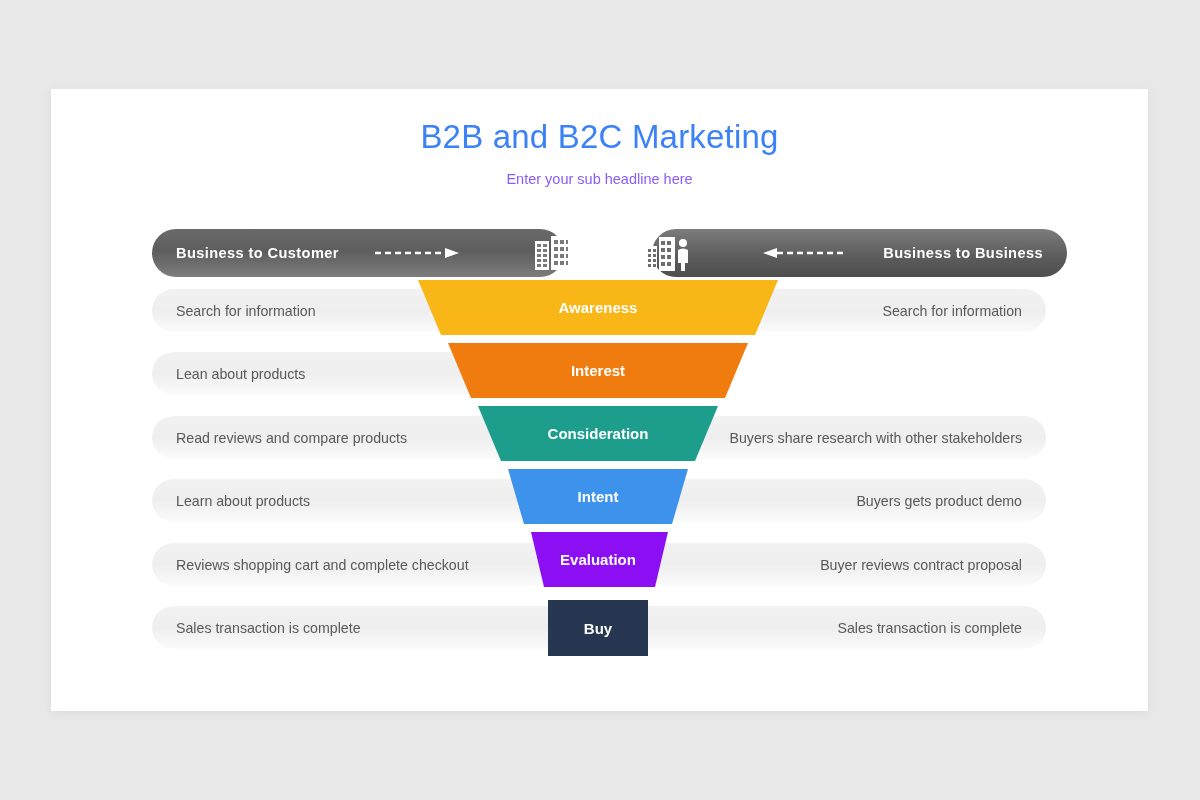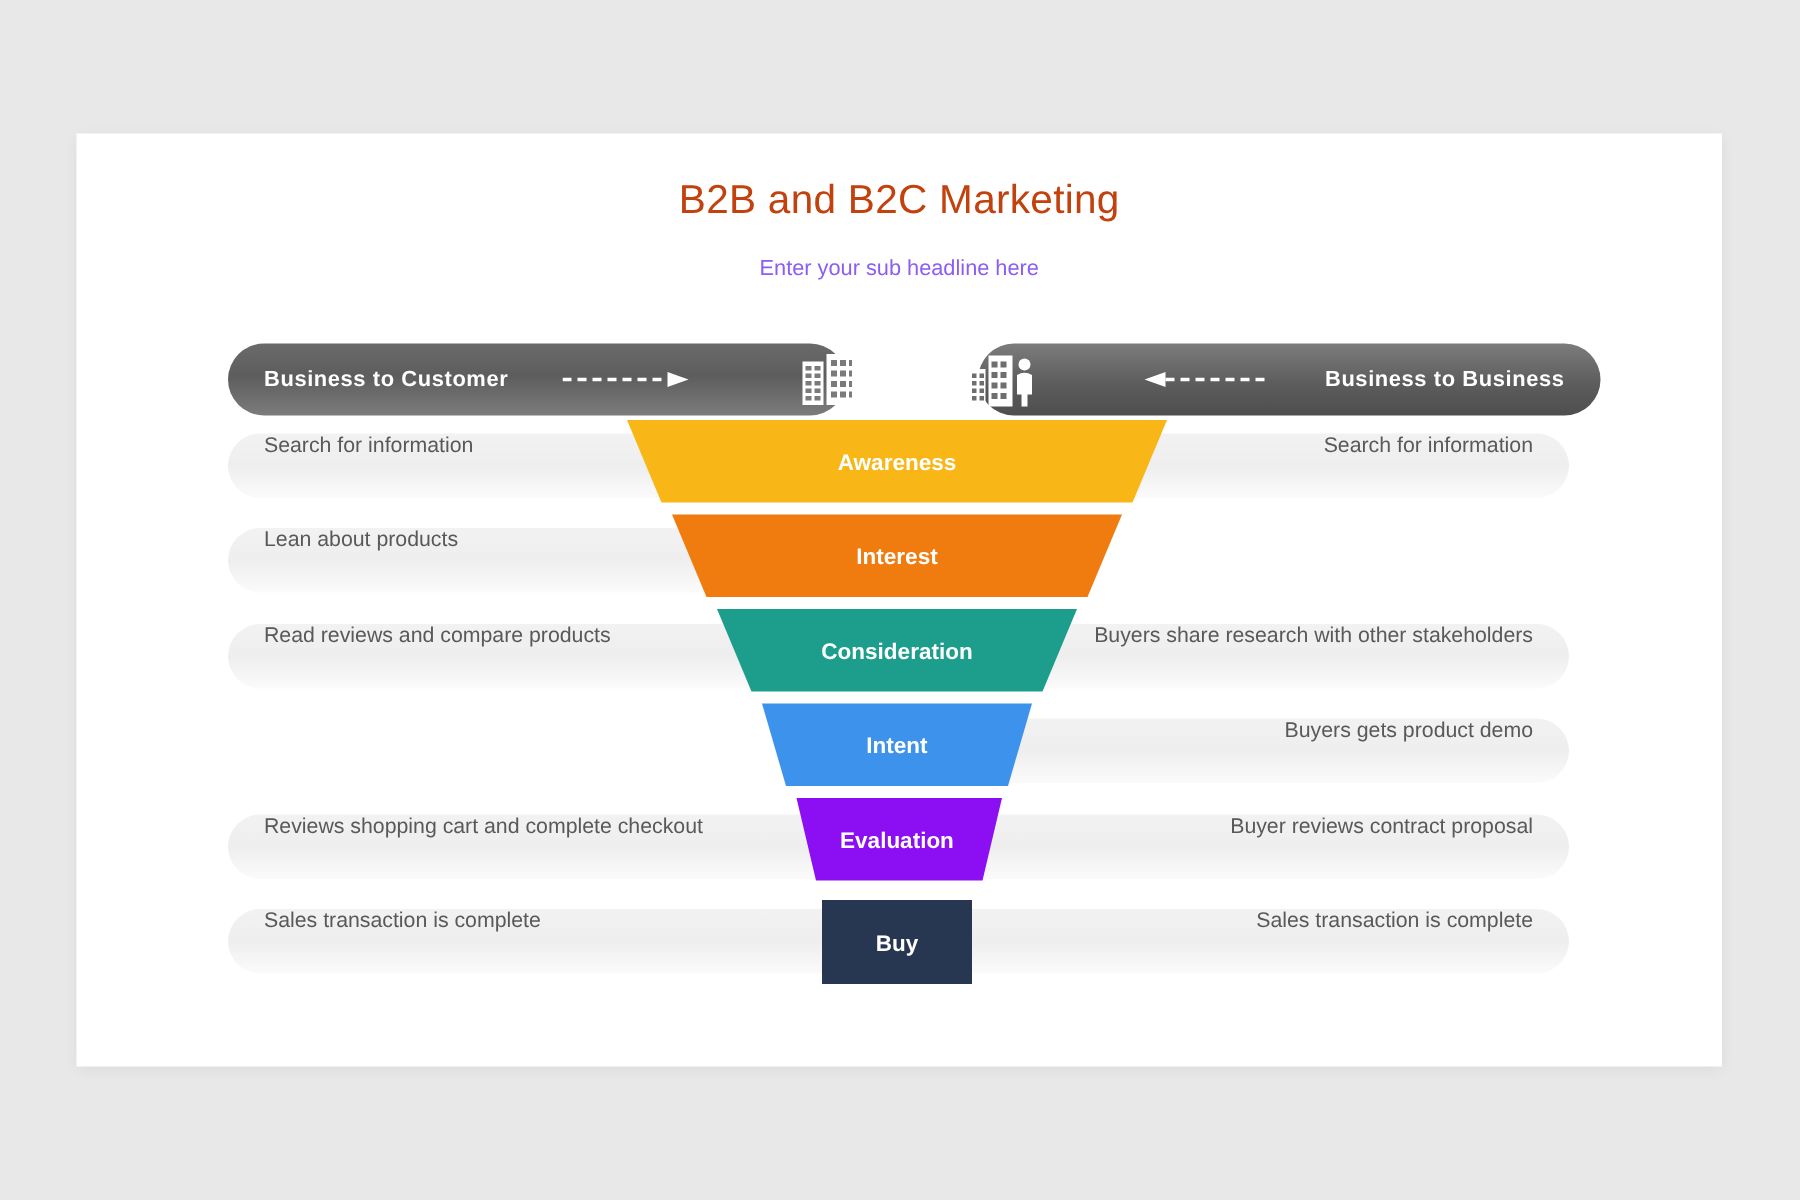--- a/index.html
+++ b/index.html
@@ -21,22 +21,22 @@
     background: #ffffff;
     box-shadow: 0 2px 10px rgba(0,0,0,0.06);
   }
 
   #page-title {
     position: absolute;
     left: 0;
     top: 29px;
     width: 100%;
     text-align: center;
-    font-size: 27px;
-    color: #c2410c;
+    font-size: 33px;
+    color: #3b82f6;
     letter-spacing: 0.2px;
   }
 
   #page-subtitle {
     position: absolute;
     left: 0;
     top: 82px;
     width: 100%;
     text-align: center;
     font-size: 14.5px;
@@ -82,20 +82,21 @@
   #banner-b2c .icon-buildings { margin-left: 62px; }
   #banner-b2b .icon-buildings { margin-right: 60px; }
 
   
   .row-pill {
     position: absolute;
     height: 43px;
     border-radius: 22px;
     background: linear-gradient(180deg,#f2f2f3 0%,#eeeeef 50%,#fbfbfb 100%);
     display: flex;
+    align-items: center;
     font-size: 14.2px;
     color: #59595b;
     box-sizing: border-box;
   }
   .row-left  { left: 101px;  width: 447px; padding-left: 24px;  justify-content: flex-start; }
   .row-right { left: 549px;  width: 446px; padding-right: 24px; justify-content: flex-end; }
 
   
   #funnel {
     position: absolute;
@@ -191,20 +192,23 @@
 
   <div class="row-pill row-left" style="top:200px">
     <span>Search for information</span>
   </div>
   <div class="row-pill row-left" style="top:327px">
     <span>Read reviews and compare products</span>
   </div>
   <div class="row-pill row-left" style="top:263px">
     <span>Lean about products</span>
   </div>
+  <div class="row-pill row-left" style="top:390px">
+    <span>Learn about products</span>
+  </div>
   <div class="row-pill row-left" style="top:454px">
     <span>Reviews shopping cart and complete checkout</span>
   </div>
   <div class="row-pill row-left" style="top:517px">
     <span>Sales transaction is complete</span>
   </div>
 
   <div class="row-pill row-right" style="top:200px">
     <span>Search for information</span>
   </div>

